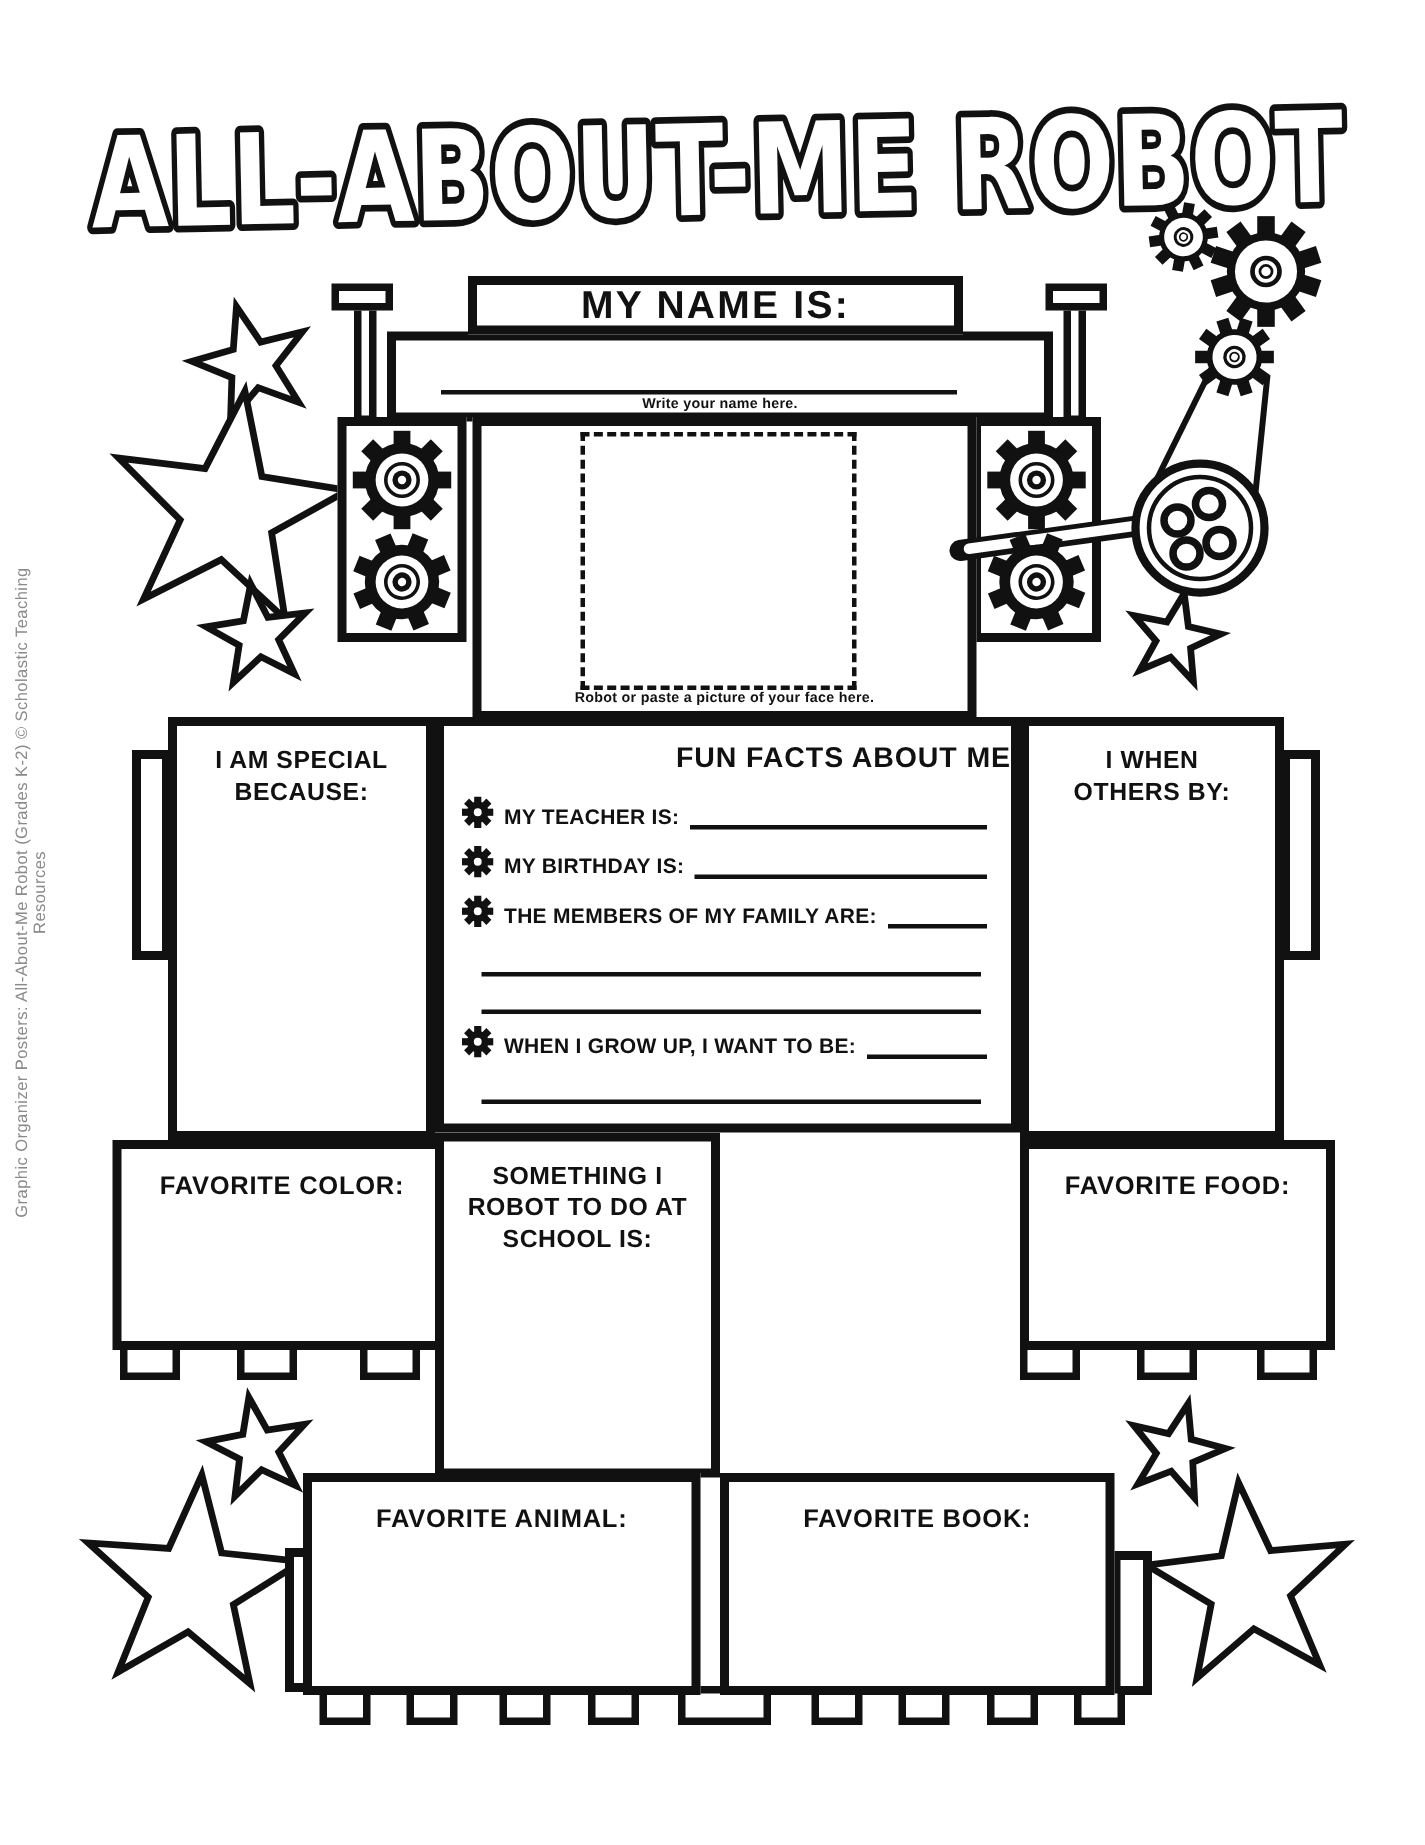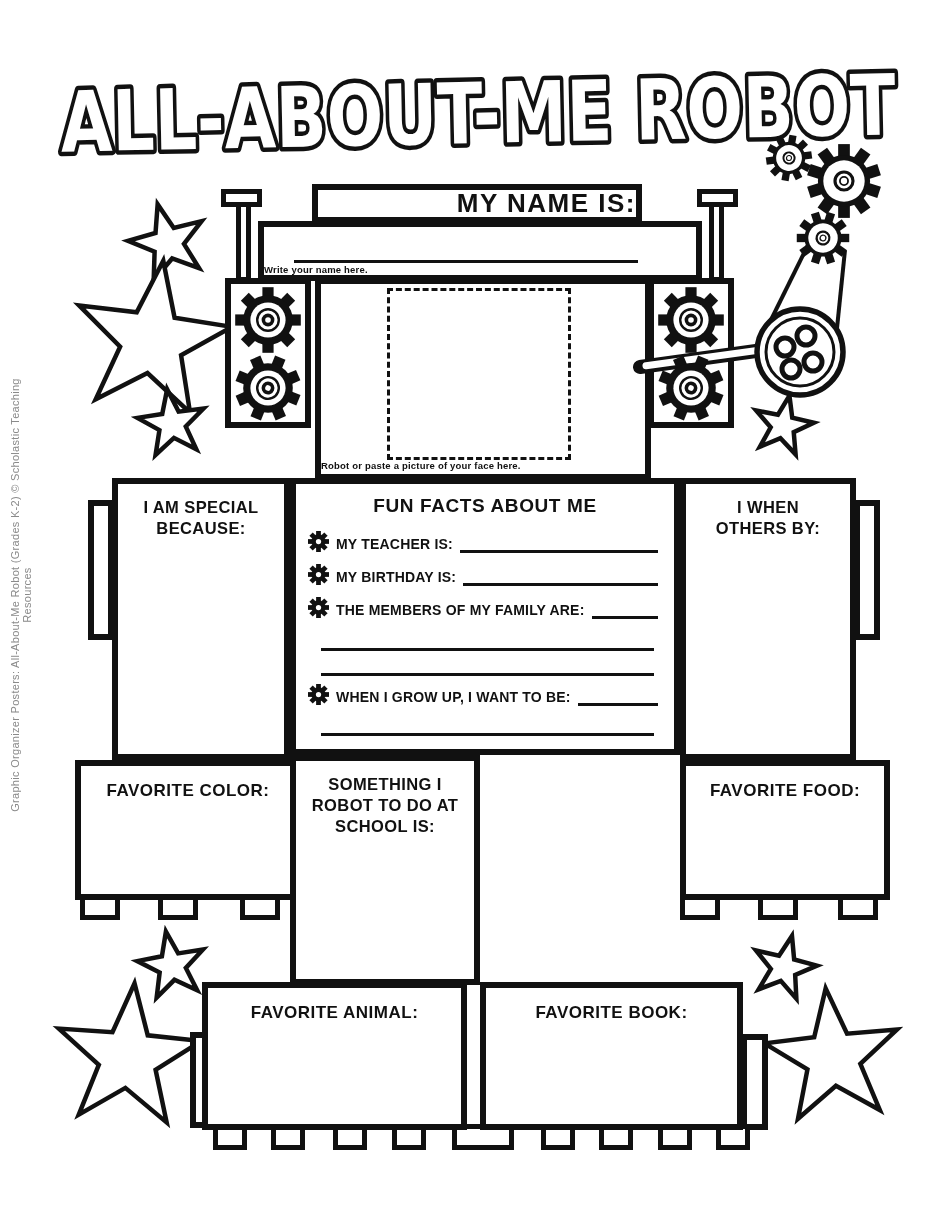--- a/index.html
+++ b/index.html
@@ -20,33 +20,33 @@
     background:var(--paper); border:6px solid var(--ink);
   }
   .tab { z-index:1; }
   .panel { z-index:2; }
   .top3 { z-index:3; }
 
   .lbl { font-weight:bold; text-align:center; letter-spacing:.4px; }
   .panel-title { font-size:16.5px; line-height:1.28; padding-top:13px; }
   .big-lbl { font-size:17px; padding-top:15px; letter-spacing:.5px; }
 
-  .banner-text { width:100%; font-size:26px; letter-spacing:1.5px;text-align:right; }
+  .banner-text { width:100%; font-size:26px; letter-spacing:1.5px; }
   .banner { display:flex; align-items:center; justify-content:center; }
 
   .name-line { position:absolute; left:30px; right:58px; top:33px; height:0;
                border-bottom:3px solid var(--ink); }
-  .tiny { position:absolute; left:0; right:0; text-align:left;
+  .tiny { position:absolute; left:0; right:0; text-align:center;
           font-size:9.5px; font-weight:bold; letter-spacing:.2px; }
 
   .photo-box { position:absolute; left:66px; top:4px; width:184px; height:172px;
                border:3.5px dashed var(--ink); box-sizing:border-box; }
 
   .ff-title { position:absolute; left:0; right:0; top:11px; font-size:19px;
-              font-weight:bold; text-align:center; letter-spacing:.6px; }
+              font-weight:bold; text-align:right; letter-spacing:.6px; }
   .fact-row { position:absolute; left:12px; right:16px; height:24px;
               display:flex; align-items:flex-end; gap:7px; }
   .fact-row .blt { flex:0 0 auto; margin-bottom:1px; }
   .fact-row .txt { white-space:nowrap; font-weight:bold; font-size:14px;
                    letter-spacing:.2px; line-height:17px; }
   .fact-line { flex:1 1 auto; border-bottom:3px solid var(--ink); height:100%; }
   .blank-line { position:absolute; left:25px; right:20px; height:3px;
                 border-bottom:3px solid var(--ink); }
 
   .credit { position:absolute; left:-224px; top:588px; width:480px; height:14px;

